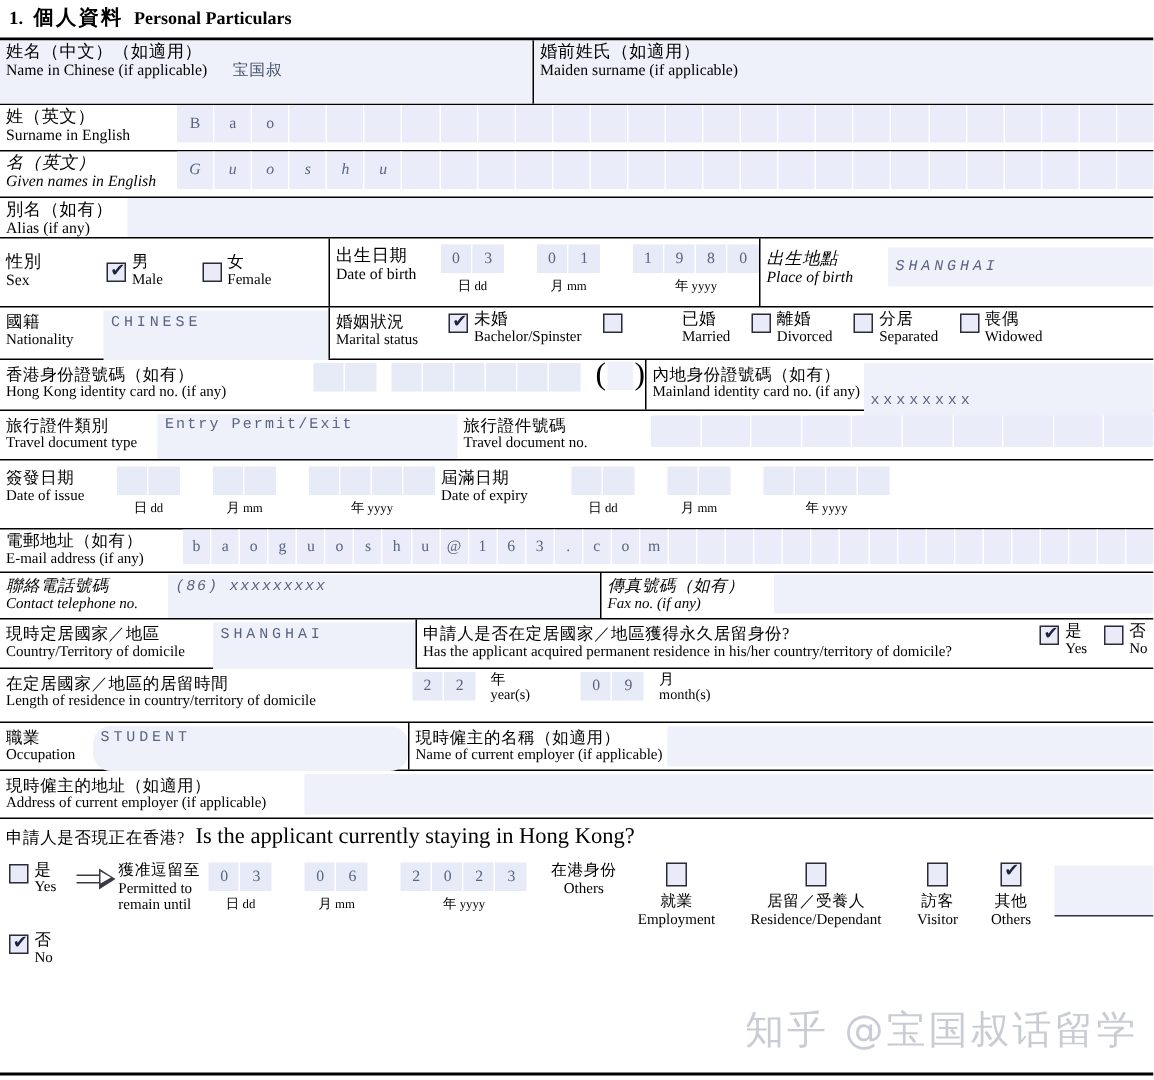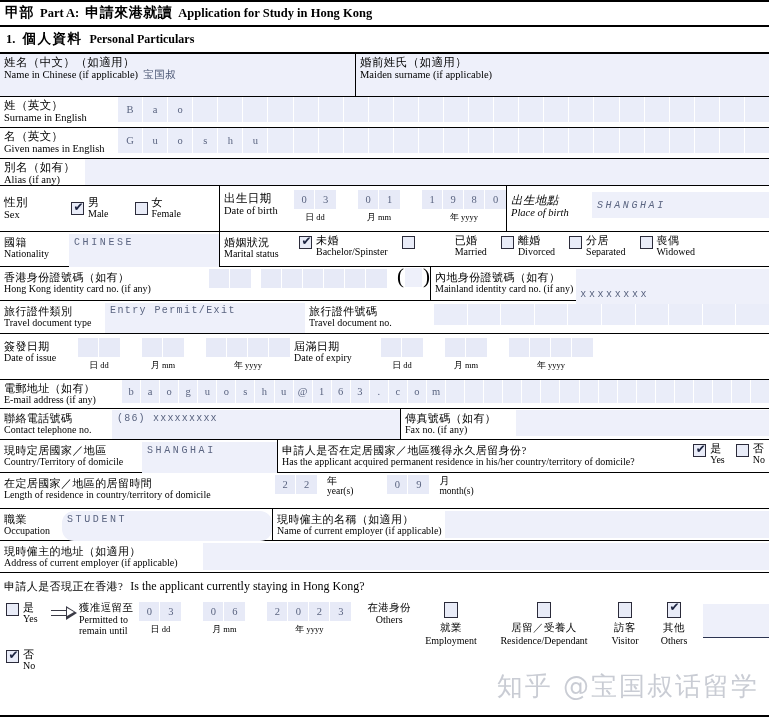--- a/index.html
+++ b/index.html
@@ -53,20 +53,21 @@
   .fill {
     background: #eef0fa;
   }
 
   .val {
     color: #44506e;
     font-size: 10.5px;
     letter-spacing: .6px;
     font-family: Liberation Serif, serif;
     white-space: nowrap;
+    margin-left: 12px;
   }
   .val-mono {
     color: #5a6480;
     font-size: 10px;
     letter-spacing: 2.6px;
     font-family: "Liberation Mono", "DejaVu Sans Mono", monospace;
   }
 
   
   .cb {
@@ -225,26 +226,20 @@
     border-bottom:4.8px solid transparent;
     border-left:7.5px solid #ffffff;
     z-index:2;
   }
 </style>
 </head>
 <body>
 
 <div class="page">
 
-  <div class="hdrbar">
-    <span class="hdr-zh-big">甲部</span>
-    <span class="hdr-en">Part A:</span>
-    <span class="hdr-zh-big">申請來港就讀</span>
-    <span class="hdr-en">Application for Study in Hong Kong</span>
-  </div>
 
   <div class="sect">
     <span class="sect-num">1.</span>
     <span class="sect-zh">個人資料</span>
     <span class="sect-en">Personal Particulars</span>
   </div>
 
   <div class="row" style="height:43px;display:flex;">
     <div class="cell" style="width:355px;">
       <div style="position:relative;width:100%;">
@@ -304,21 +299,21 @@
           <div style="flex: 1 1 0%; height: 25px;"></div>
           <div style="flex: 1 1 0%; height: 25px;"></div>
           <div style="flex: 1 1 0%; height: 25px;"></div>
           <div style="flex: 1 1 0%; height: 25px;"></div>
           <div style="flex: 1 1 0%; height: 25px;"></div>
           <div style="flex: 1 1 0%; height: 25px;"></div>
         </div>
     </div>
   </div>
 
-  <div class="row" style="height:31px;display:flex;">
+  <div class="row" style="height:31px;display:flex;font-style:italic;">
     <div class="cell" style="width:118px;">
       <div class="lbl">
         <div class="zh">名（英文）</div>
         <div class="en">Given names in English</div>
       </div>
     </div>
     <div class="cell" style="flex:1;">
       <div class="boxes" id="given-boxes" style="width:100%;">
           <div style="flex: 1 1 0%; height: 25px;">G</div>
           <div style="flex: 1 1 0%; height: 25px;">u</div>
@@ -666,21 +661,21 @@
           <div style="flex: 1 1 0%; height: 23px;"></div>
           <div style="flex: 1 1 0%; height: 23px;"></div>
           <div style="flex: 1 1 0%; height: 23px;"></div>
           <div style="flex: 1 1 0%; height: 23px;"></div>
           <div style="flex: 1 1 0%; height: 23px;"></div>
           <div style="flex: 1 1 0%; height: 23px;"></div>
         </div>
     </div>
   </div>
 
-  <div class="row" style="height:31px;display:flex;">
+  <div class="row" style="height:31px;display:flex;font-style:italic;">
     <div class="cell" style="width:400px;align-items:flex-start;padding-top:1px;">
       <div class="lbl lbl-sm" style="width:105px;">
         <div class="zh">聯絡電話號碼</div>
         <div class="en">Contact telephone no.</div>
       </div>
       <div class="fill" style="flex:1;height:26px;display:flex;align-items:flex-start;padding-top:3px;">
         <span class="val-mono" style="padding-left:5px;letter-spacing:1.2px;">(86) xxxxxxxxx</span>
       </div>
     </div>
     <div class="cell vdiv" style="flex:1;align-items:flex-start;padding-top:1px;">
@@ -779,21 +774,21 @@
       <div class="zh">現時僱主的地址（如適用）</div>
       <div class="en">Address of current employer (if applicable)</div>
     </div>
     <div class="fill" style="flex:1;height:27px;display:flex;align-items:center;">
       <span class="val" style="padding-left:5px;"></span>
     </div>
   </div>
 
   <div style="padding:3px 0 0 4px;">
     <span class="zh" style="font-size:11px;">申請人是否現正在香港?</span>
-    <span class="en" style="font-size:12px;margin-left:3px;">Is the applicant currently staying in Hong Kong?</span>
+    <span class="en" style="font-size:15px;margin-left:3px;">Is the applicant currently staying in Hong Kong?</span>
   </div>
 
   <div style="display:flex;align-items:flex-start;padding:8px 0 0 6px;position:relative;height:84px;box-sizing:border-box;">
 
     <div style="width:68px;">
       <div class="cb-group" style="align-items:flex-start;">
         <span class="cb" style="margin-top:1px;"></span>
         <span class="cb-lbl">
           <span class="zh">是</span>
           <span class="en">Yes</span>

